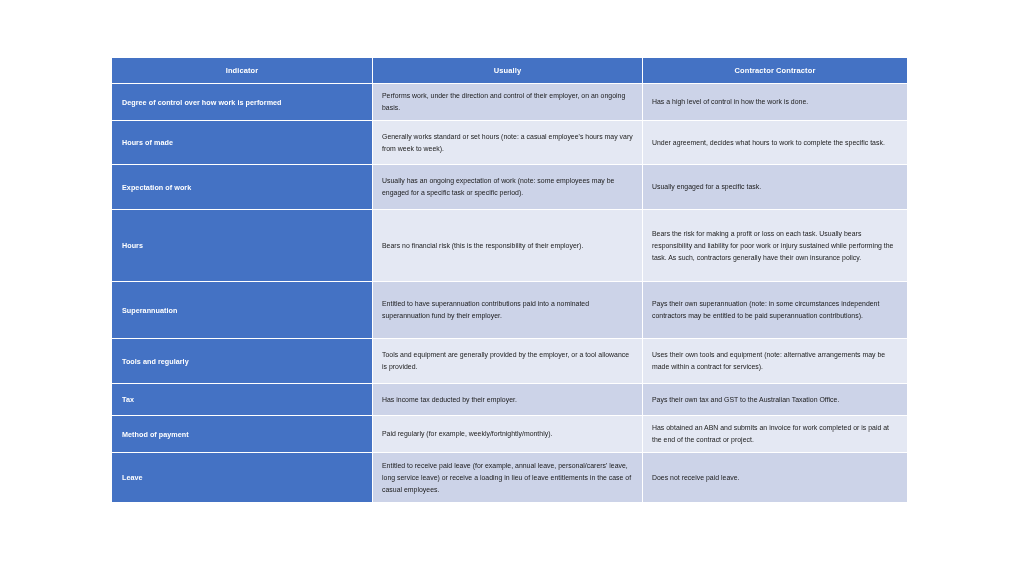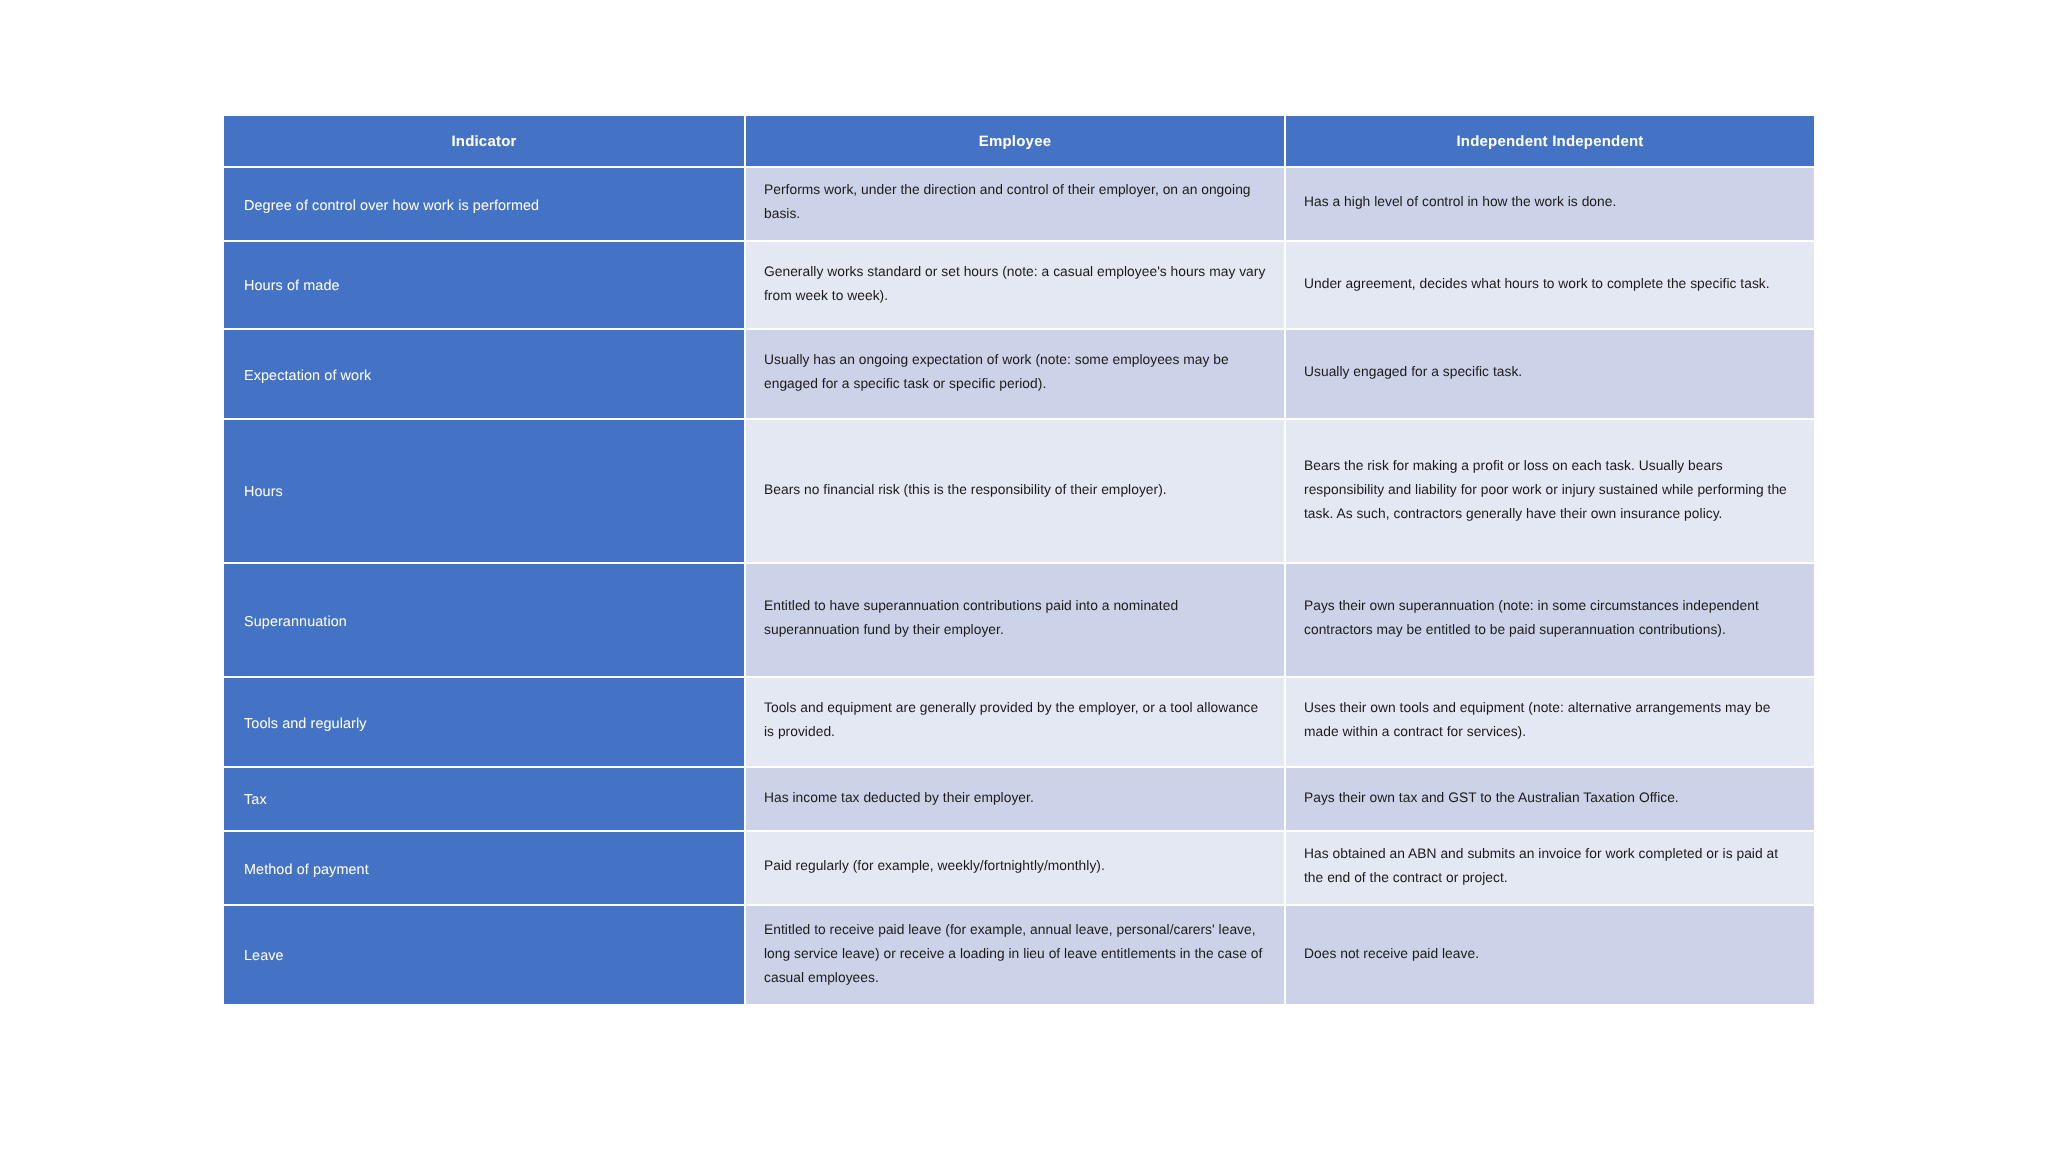--- a/index.html
+++ b/index.html
@@ -47,21 +47,21 @@
     border-right: 1.5px solid #ffffff;
     letter-spacing: 0.1px;
   }
   thead th:last-child { border-right: none; }
 
   
   tbody td.indicator-cell {
     background: #4472C4;
     color: #ffffff;
     font-size: 7.2px;
-    font-weight: normal;
+    font-weight: bold;
     text-align: left;
     vertical-align: middle;
     padding: 6px 10px;
     border-top: 1.5px solid #ffffff;
     border-right: 1.5px solid #ffffff;
     letter-spacing: 0.05px;
   }
 
   
   tbody td.data-cell {
@@ -99,22 +99,22 @@
   <table id="comparison-table">
     <colgroup>
       <col class="col-indicator">
       <col class="col-employee">
       <col class="col-contractor">
     </colgroup>
 
     <thead>
       <tr>
         <th>Indicator</th>
-        <th>Employee</th>
-        <th>Independent Independent</th>
+        <th>Usually</th>
+        <th>Contractor Contractor</th>
       </tr>
     </thead>
 
     <tbody>
 
       <tr class="row-shade-dark" data-h="1">
         <td class="indicator-cell">Degree of control over how work is performed</td>
         <td class="data-cell">Performs work, under the direction and control of their employer, on an ongoing basis.</td>
         <td class="data-cell">Has a high level of control in how the work is done.</td>
       </tr>

